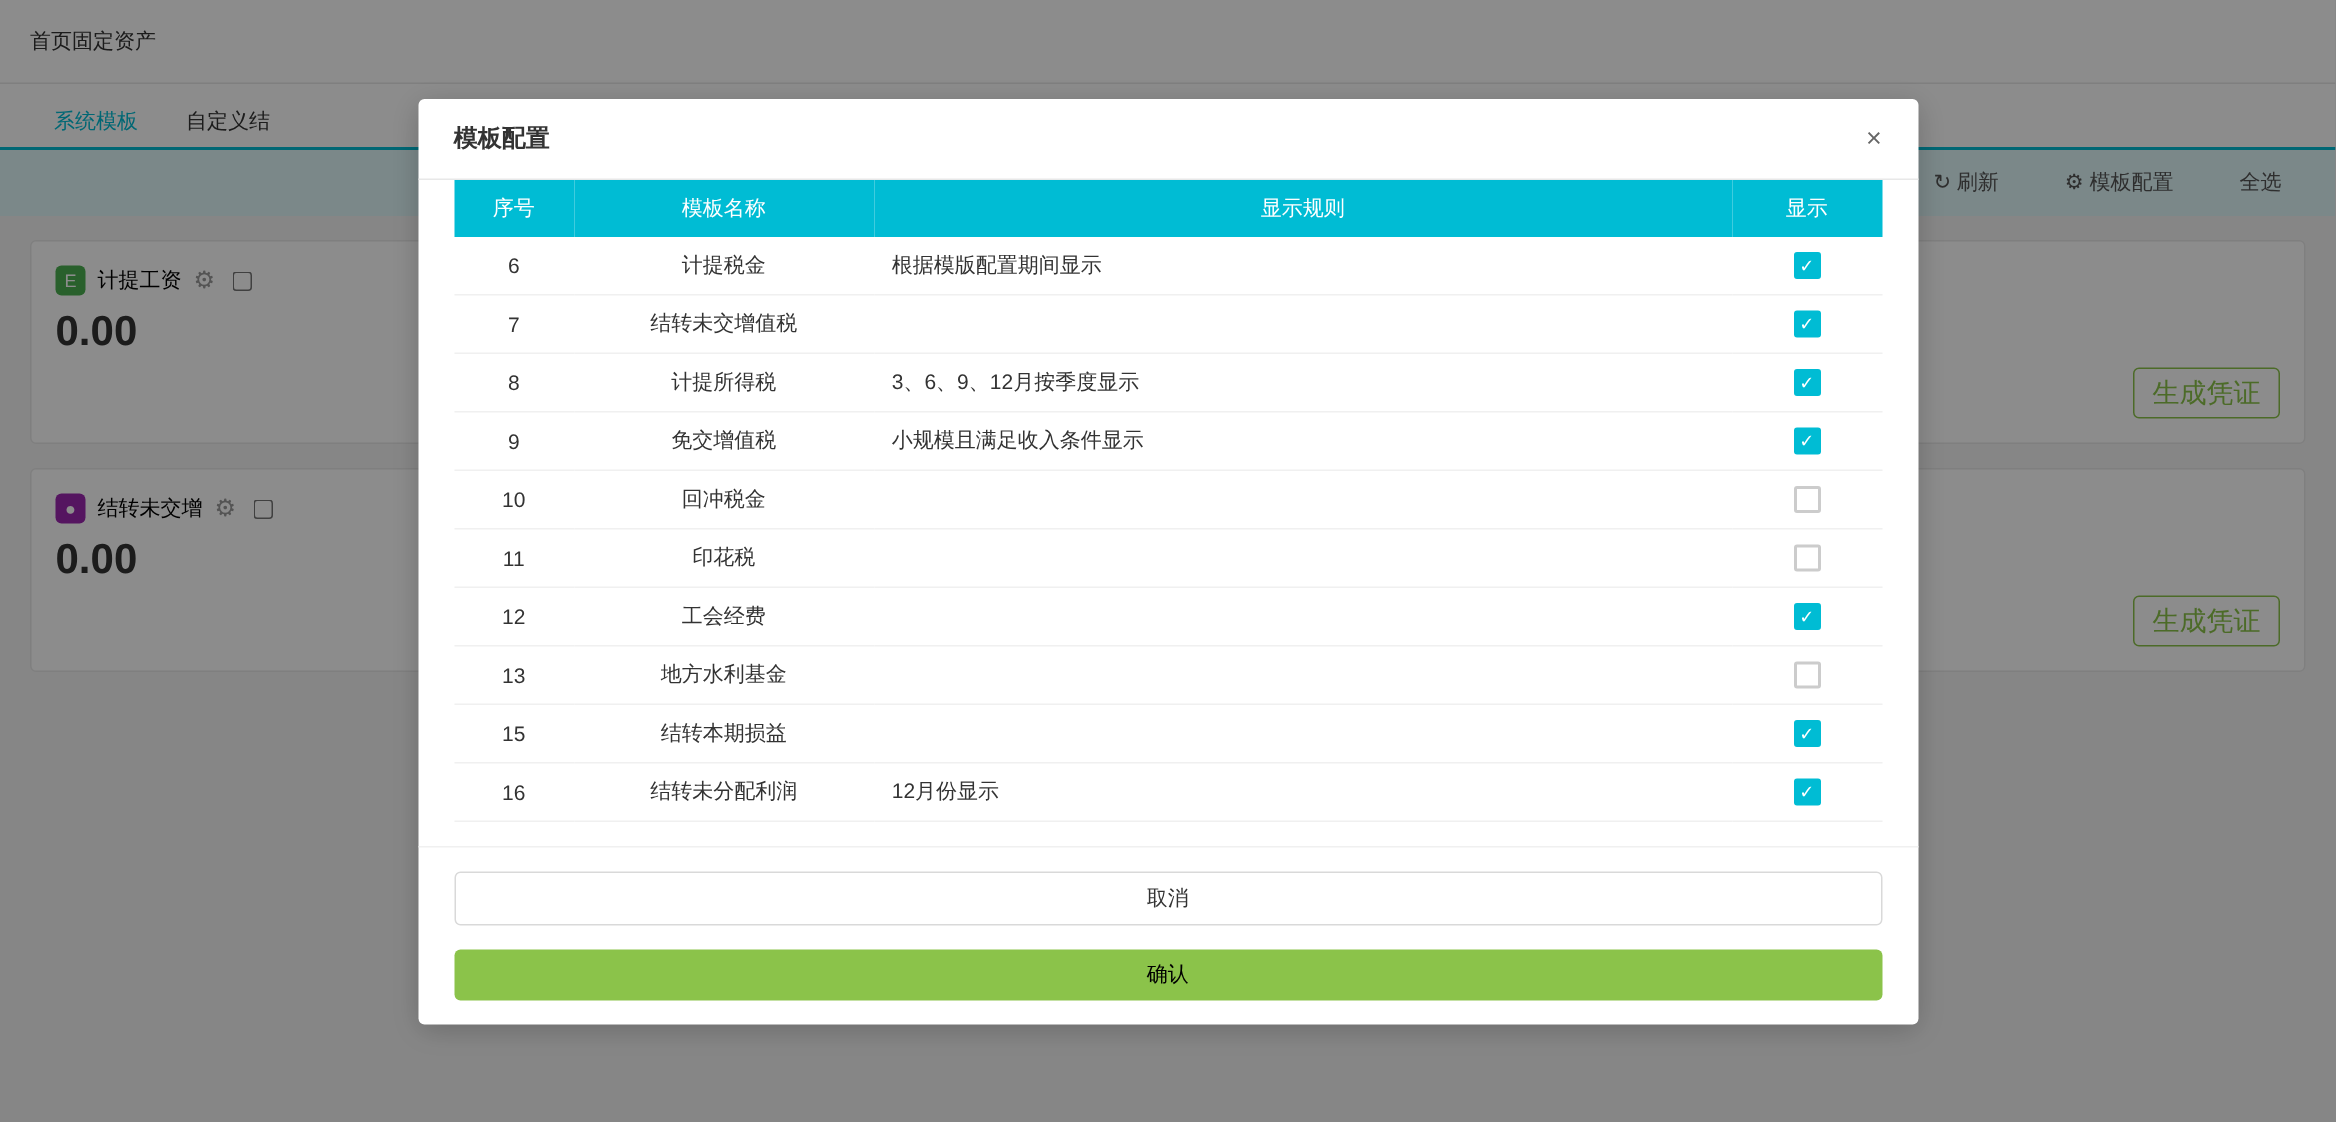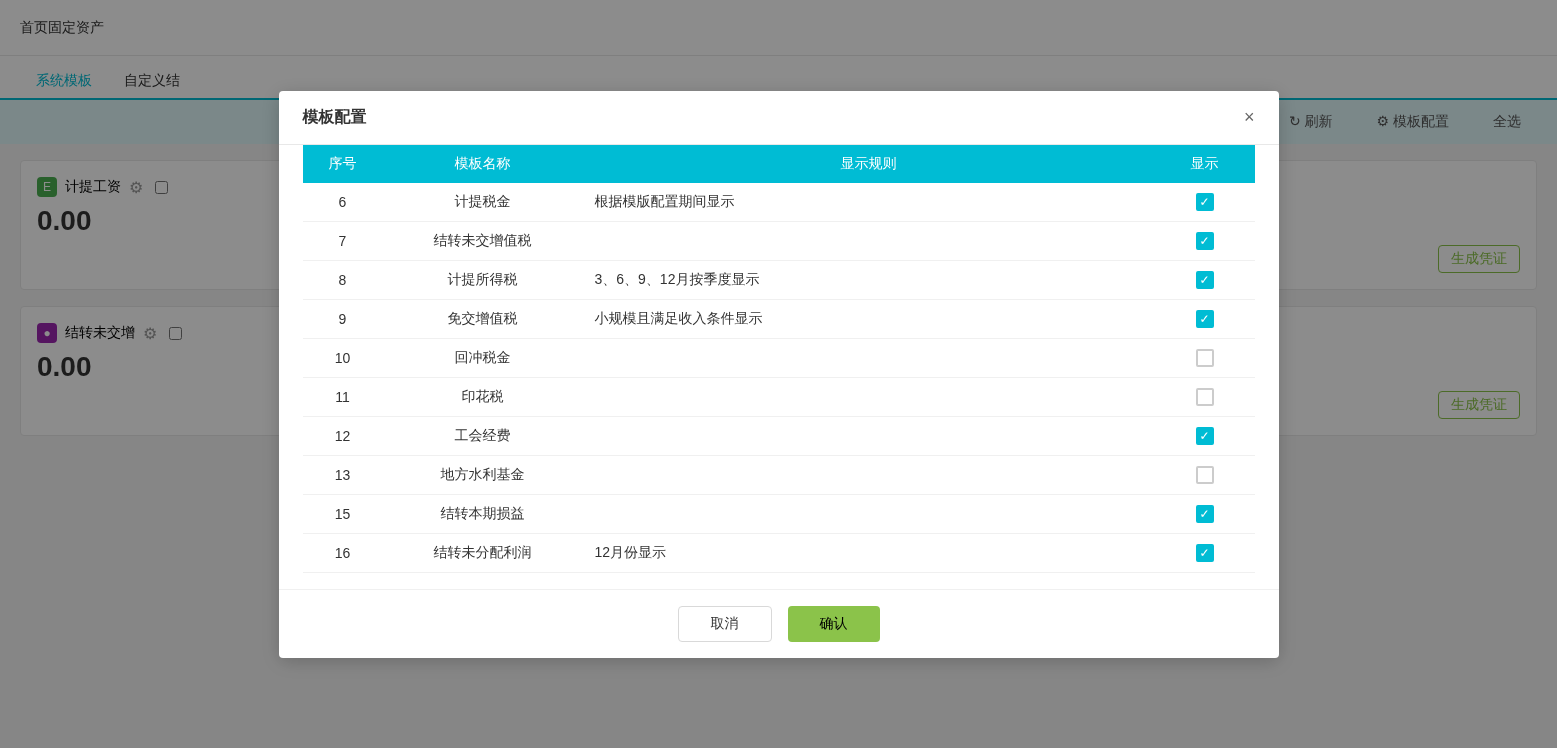--- a/index.html
+++ b/index.html
@@ -139,21 +139,21 @@
       gap: 8px;
       margin-top: 8px;
     }
     .generate-btn {
       padding: 4px 12px;
       border: 1px solid #8bc34a;
       color: #8bc34a;
       background: transparent;
       border-radius: 4px;
       cursor: pointer;
-      font-size: 14px;
+      font-size: 18px;
     }
     .gear-icon {
       color: #999;
       cursor: pointer;
       font-size: 16px;
     }
 
     
     .overlay {
       position: fixed;
@@ -272,20 +272,21 @@
       line-height: 1;
     }
 
     
     .modal-footer {
       display: flex;
       justify-content: center;
       gap: 16px;
       padding: 16px 24px;
       border-top: 1px solid #f0f0f0;
+      flex-direction: column;
     }
     .btn-cancel {
       padding: 8px 32px;
       border: 1px solid #d9d9d9;
       background: #fff;
       color: #333;
       border-radius: 4px;
       cursor: pointer;
       font-size: 14px;
     }

